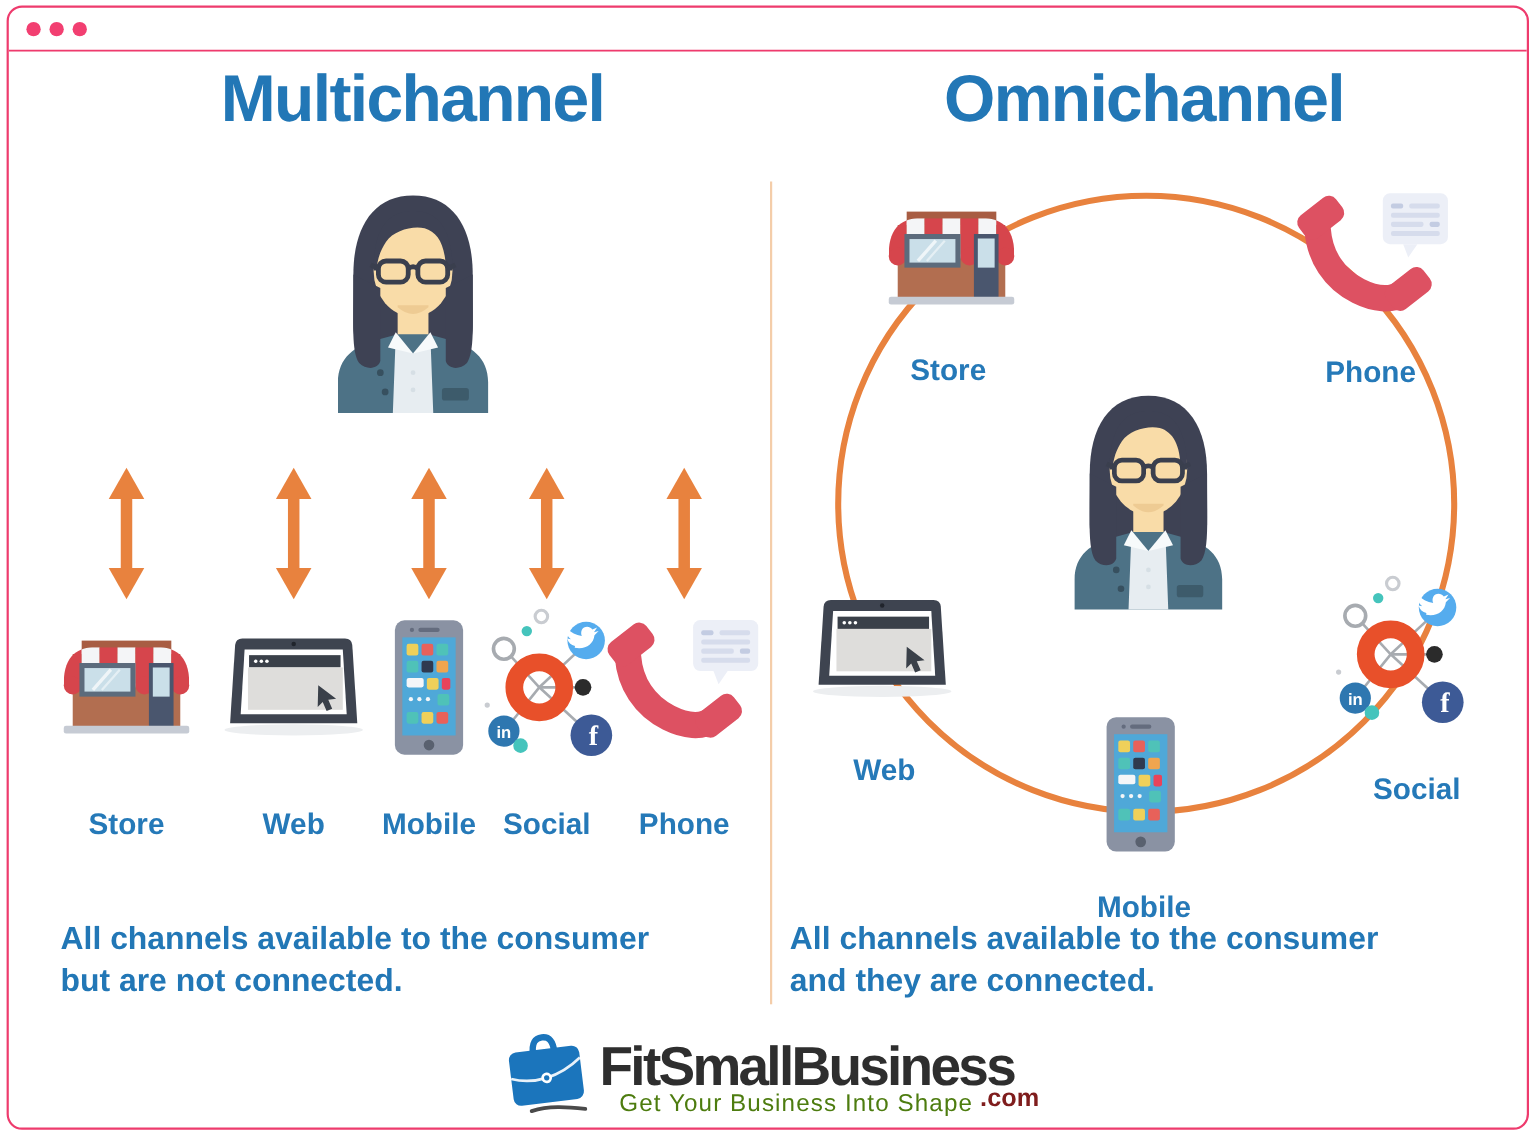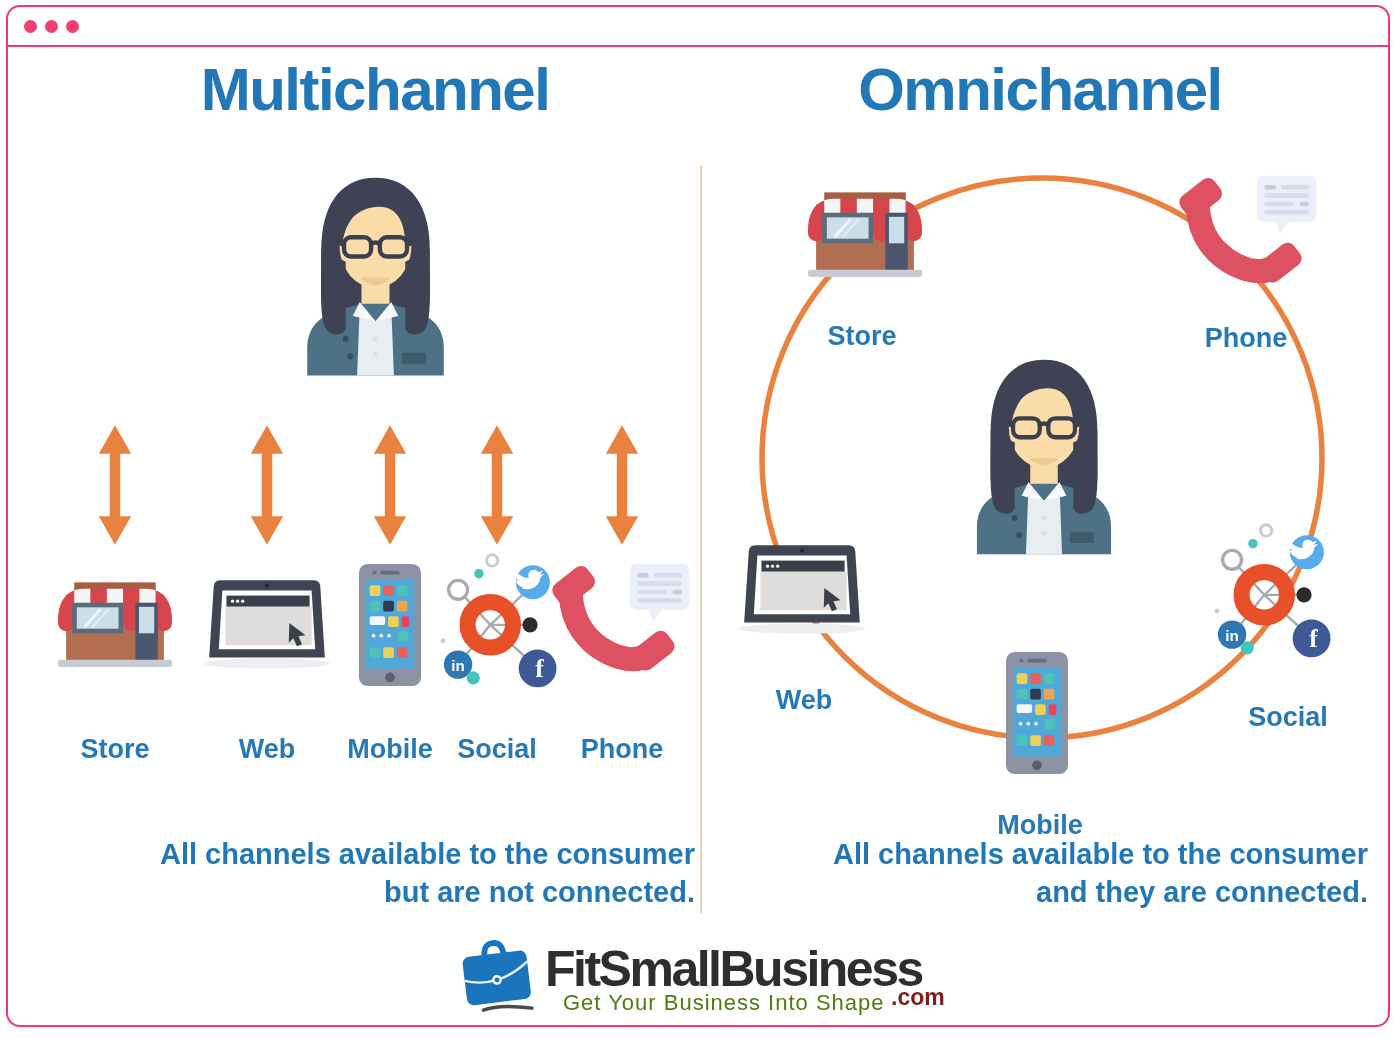--- a/index.html
+++ b/index.html
@@ -10,21 +10,21 @@
   .titlebar{height:38px;border-bottom:2px solid #EE3B6D;border-radius:12px 12px 0 0;
             display:flex;align-items:center;gap:8px;padding-left:16px;}
   .dot{width:13px;height:13px;border-radius:50%;background:#F23F71;display:inline-block;}
   .divider{position:absolute;left:700px;top:165px;width:2px;height:748px;background:#F4CDA9;}
   .panel-title{position:absolute;text-align:center;font-weight:800;color:#2277B6;
                font-size:60px;letter-spacing:-1.5px;line-height:64px;}
   .icon{position:absolute;}
   .icon svg{width:100%;height:100%;display:block;}
   .lbl{position:absolute;transform:translateX(-50%);font-weight:700;color:#2579B8;
        font-size:27px;white-space:nowrap;margin-top:40px;}
-  .caption{position:absolute;text-align:right;color:#2277B6;font-weight:700;
+  .caption{position:absolute;text-align:left;color:#2277B6;font-weight:700;
            font-size:29px;line-height:38px;}
   .brand{position:absolute;left:545px;top:940px;font-size:50px;font-weight:800;
          color:#2E2E2E;letter-spacing:-2.5px;white-space:nowrap;}
   .tagline{position:absolute;left:563px;top:990px;font-size:22px;color:#4d7c0f;
            letter-spacing:1px;white-space:nowrap;}
   .tld{position:absolute;left:891px;top:984px;font-size:23px;font-weight:800;color:#7f1d1d;}
 </style>
 </head>
 <body>
 

